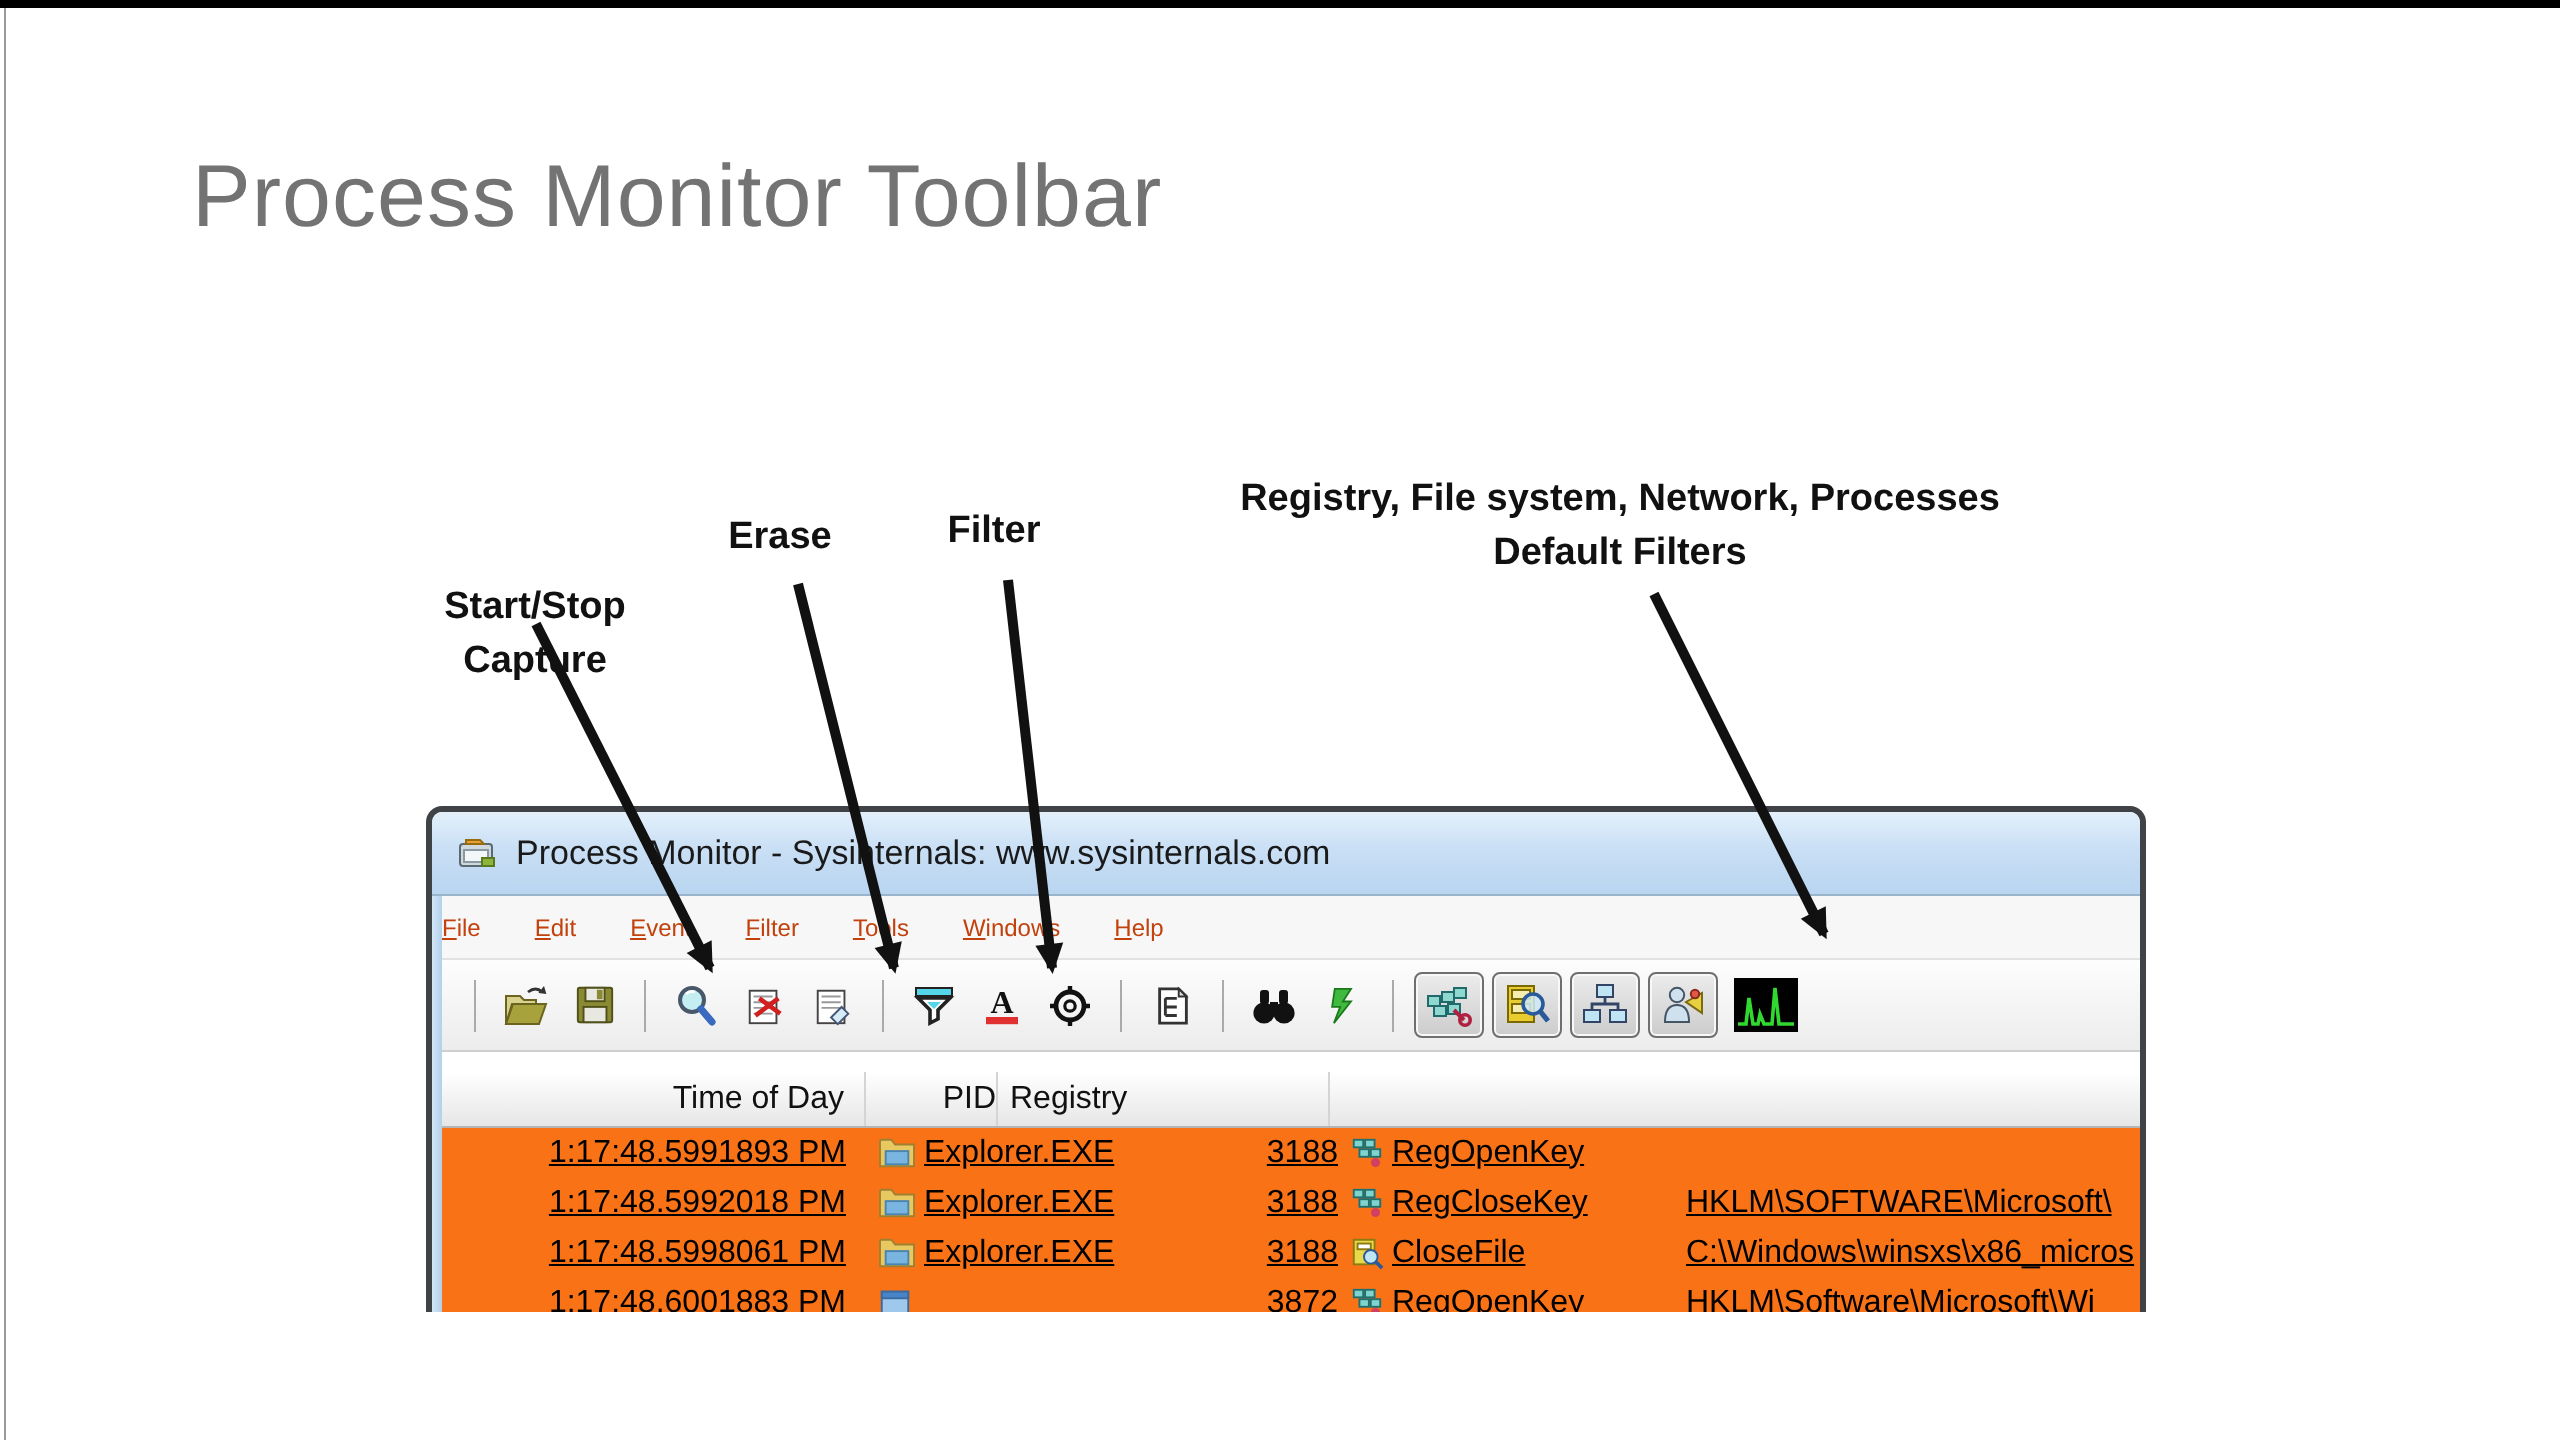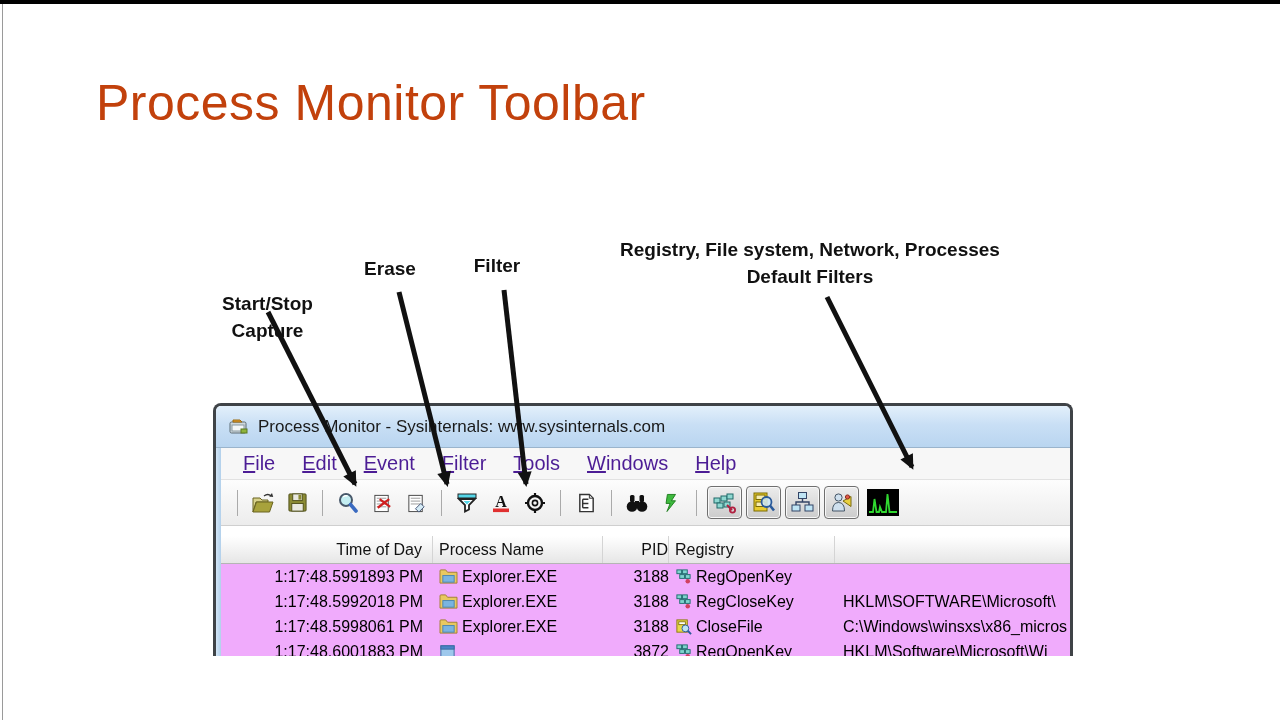--- a/index.html
+++ b/index.html
@@ -5,22 +5,22 @@
   html,body{margin:0;padding:0;}
   body{
     width:1280px;height:720px;position:relative;background:#ffffff;
     font-family:"Liberation Sans",sans-serif;overflow:hidden;
   }
   .top-bar{position:absolute;left:0;top:0;width:1280px;height:4px;background:#000;}
   .left-hairline{position:absolute;left:2px;top:4px;bottom:0;width:1px;background:#9a9a9a;}
 
   
   .slide-title{
-    position:absolute;left:96px;top:74px;font-size:50px;font-weight:300;
-    color:#c2410c;letter-spacing:0.5px;
+    position:absolute;left:96px;top:74px;font-size:44px;font-weight:300;
+    color:#737373;letter-spacing:0.5px;
   }
 
   
   .ann{position:absolute;font-weight:bold;color:#111;font-size:19px;line-height:27px;text-align:center;}
   .ann-capture{left:200px;top:252px;width:135px;margin-top:38px;}
   .ann-erase{left:355px;top:255px;width:70px;}
   .ann-filter{left:462px;top:252px;width:70px;}
   .ann-default{left:585px;top:236px;width:450px;}
 
   
@@ -35,22 +35,22 @@
   .pm-titlebar{
     height:42px;display:flex;align-items:center;gap:9px;padding-left:12px;
     background:linear-gradient(180deg,#e3f0fb 0%,#c9dff5 45%,#b9d5f0 100%);
     border-bottom:1px solid #9ab4cc;box-sizing:border-box;
   }
   .pm-title-text{font-size:17px;color:#1a1a1a;}
   .pm-body{position:relative;padding-left:5px;height:208px;}
   .glass-left{position:absolute;left:0;top:0;bottom:0;width:5px;
     background:linear-gradient(90deg,#d3e6f7,#b2d0eb);}
   .pm-menubar{
-    height:31px;display:flex;align-items:center;gap:27px;padding-left:22px;
-    background:#f7f7f7;border-bottom:1px solid #e2e2e2;font-size:20px;color:#4c1d95;
+    height:31px;display:flex;align-items:center;gap:27px;
+    background:#f7f7f7;border-bottom:1px solid #e2e2e2;font-size:12px;color:#c2410c;
   }
   .menu-item{display:inline-block;cursor:default;}
   .menu-item::first-letter{text-decoration:underline;}
   .pm-toolbar{
     height:45px;display:flex;align-items:center;padding-left:8px;
     background:linear-gradient(180deg,#fdfdfd,#ececec);
     border-bottom:1px solid #cfcfcf;
   }
   .tbtn{width:26px;height:26px;display:flex;align-items:center;justify-content:center;margin:0 4px;}
   .tsep{width:1px;height:26px;background:#aaaaaa;margin:0 8px;}
@@ -61,21 +61,21 @@
     box-shadow:inset 0 0 0 1px #f8f8f8;box-sizing:border-box;
   }
   .profbtn{width:32px;height:27px;margin-left:6px;display:flex;}
   .pm-spacer{height:10px;background:#ffffff;}
   .pm-header{
     height:28px;display:flex;font-size:16px;color:#111;
     background:linear-gradient(180deg,#ffffff,#e6e6e6);
     border-bottom:1px solid #b5b5b5;box-sizing:border-box;
   }
   .pm-header .hc{height:100%;display:flex;align-items:center;box-sizing:border-box;border-right:1px solid #d4d4d4;}
-  .pm-rows{background:#f0abfc;}
+  .pm-rows{background:#f97316;text-decoration:underline;}
   .row{height:25px;display:flex;align-items:center;font-size:16px;color:#000;}
   .cell{display:flex;align-items:center;box-sizing:border-box;overflow:hidden;white-space:nowrap;}
   .col-time{width:212px;justify-content:flex-end;padding-right:10px;}
   .col-process{width:170px;padding-left:6px;gap:4px;}
   .col-pid{width:66px;justify-content:flex-end;}
   .col-operation{width:166px;padding-left:6px;gap:4px;}
   .col-path{flex:1;padding-left:8px;}
   .hc.col-time{justify-content:flex-end;}
   .hc.col-pid{justify-content:flex-end;}
   .ic{display:inline-flex;flex:none;}
@@ -270,21 +270,20 @@
           <rect x="0" y="0" width="32" height="27" fill="#000"></rect>
           <path d="M2 23 H6 L7.5 10 9.5 23 H12 L13 18 15 23 H19 L20.5 5 22.5 23 H30" stroke="#30d830" stroke-width="1.8" fill="none"></path>
         </svg>
       </div>
     </div>
 
     <div class="pm-spacer"></div>
 
     <div class="pm-header">
       <div class="hc cell col-time">Time of Day</div>
-      <div class="hc cell col-process">Process Name</div>
       <div class="hc cell col-pid">PID</div>
       <div class="hc cell col-operation">Registry</div>
     </div>
 
     <div class="pm-rows">
 
       <div class="row">
         <div class="cell col-time">1:17:48.5991893 PM</div>
         <div class="cell col-process">
           <span class="ic">

